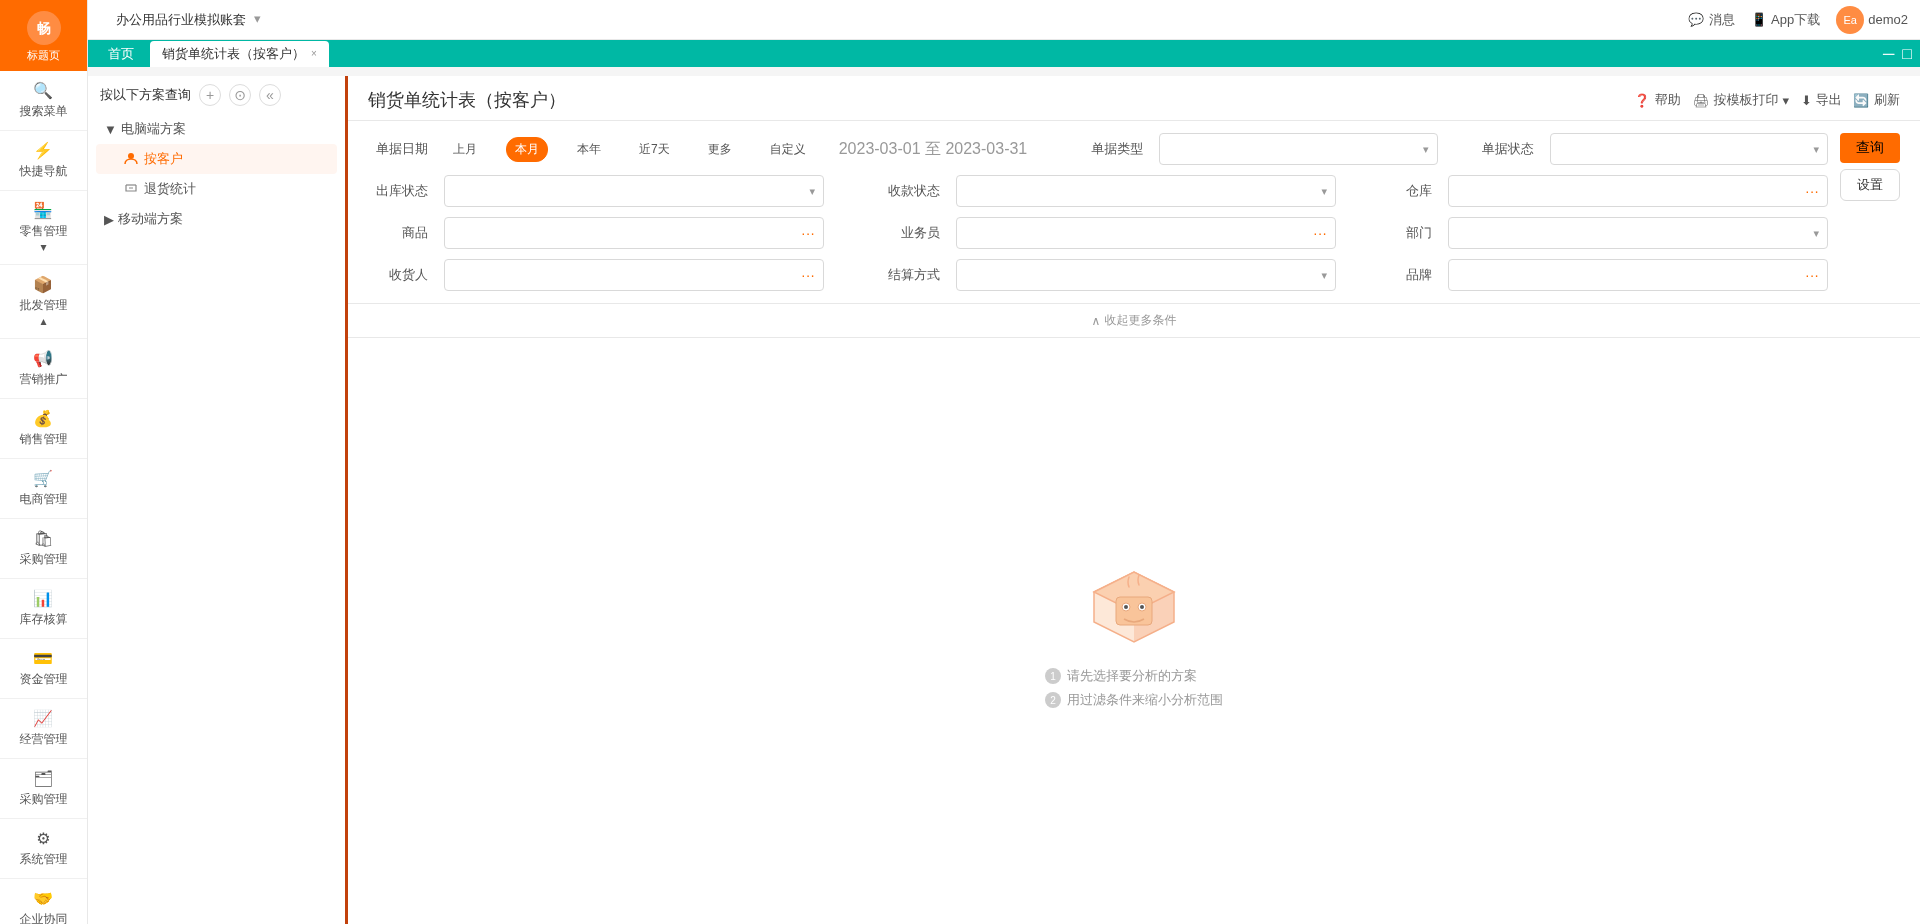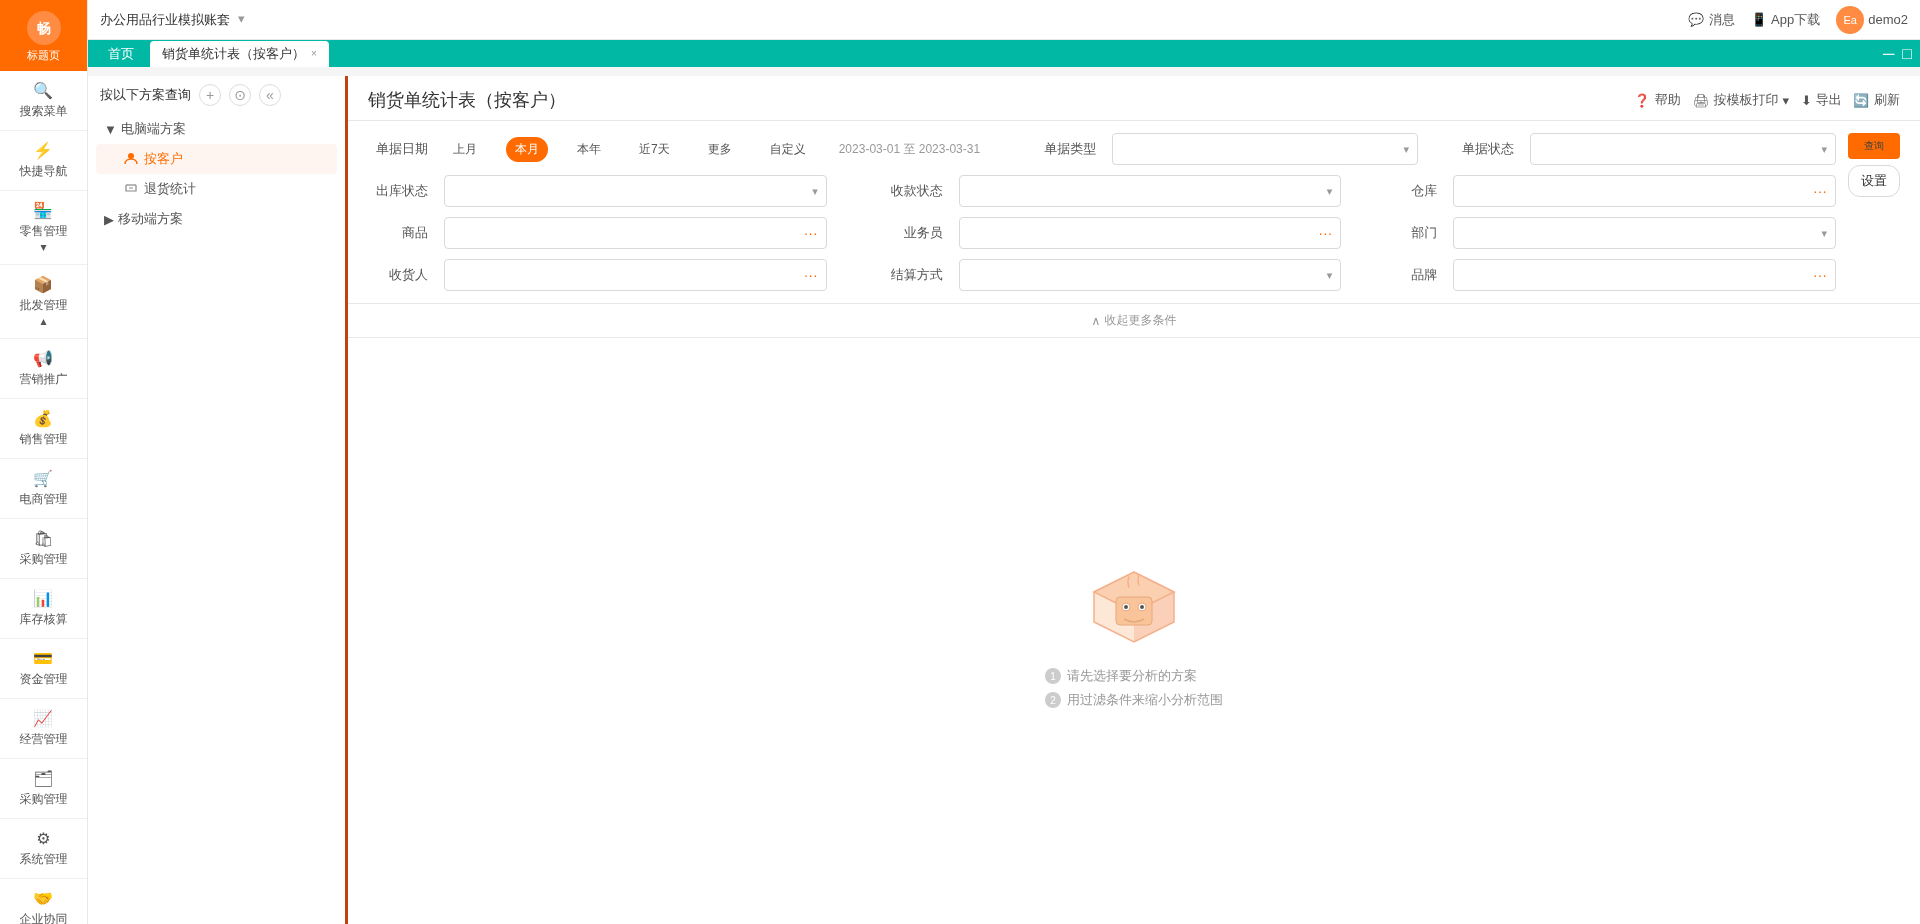--- a/index.html
+++ b/index.html
@@ -56,21 +56,21 @@
       right: 0;
       height: 40px;
       background: #fff;
       border-bottom: 1px solid #e8e8e8;
       display: flex;
       align-items: center;
       padding: 0 12px;
       justify-content: space-between;
       z-index: 10;
     }
-    .top-bar-left { display: flex; align-items: flex-start; gap: 8px; color: #333; font-size: 13px; }
+    .top-bar-left { display: flex; align-items: flex-start; gap: 8px; color: #333; font-size: 13px; margin-left: 16px; }
     .top-bar-right { display: flex; align-items: center; gap: 16px; color: #555; font-size: 13px; }
     .top-bar-right-item { display: flex; align-items: center; gap: 4px; cursor: pointer; }
     .avatar { width: 28px; height: 28px; border-radius: 50%; background: #ff8c42; display: flex; align-items: center; justify-content: center; color: white; font-size: 11px; }
 
     
     .tab-bar {
       position: absolute;
       top: 40px;
       left: 88px;
       right: 0;
@@ -208,21 +208,21 @@
       font-size: 12px;
       color: #555;
       border: 1px solid transparent;
     }
     .date-btn.active {
       background: #ff6b00;
       color: white;
       border-color: #ff6b00;
       border-radius: 12px;
     }
-    .date-range { font-size: 12px; color: #999; margin-left: 4px; }
+    .date-range { font-size: 16px; color: #999; margin-left: 4px; }
     .filter-select {
       flex: 1;
       border: 1px solid #d9d9d9;
       border-radius: 4px;
       padding: 5px 8px;
       font-size: 13px;
       color: #333;
       background: #fff;
       display: flex;
       align-items: center;
@@ -278,32 +278,32 @@
     
     .action-buttons {
       display: flex;
       flex-direction: column;
       gap: 6px;
       margin-left: 12px;
     }
     .btn-query {
       padding: 6px 16px;
       background: #ff6b00;
-      color: #404040;
+      color: #000000;
       border: none;
       border-radius: 4px;
       cursor: pointer;
-      font-size: 10px;
+      font-size: 14px;
     }
     .btn-settings {
       padding: 6px 4px;
       background: #fff;
       color: #333;
       border: 1px solid #d9d9d9;
-      border-radius: 12px;
+      border-radius: 6px;
       cursor: pointer;
       font-size: 13px;
     }
 
     .filter-row-with-btn {
       display: flex;
       align-items: flex-start;
       gap: 0;
     }
     .filter-rows-container {

